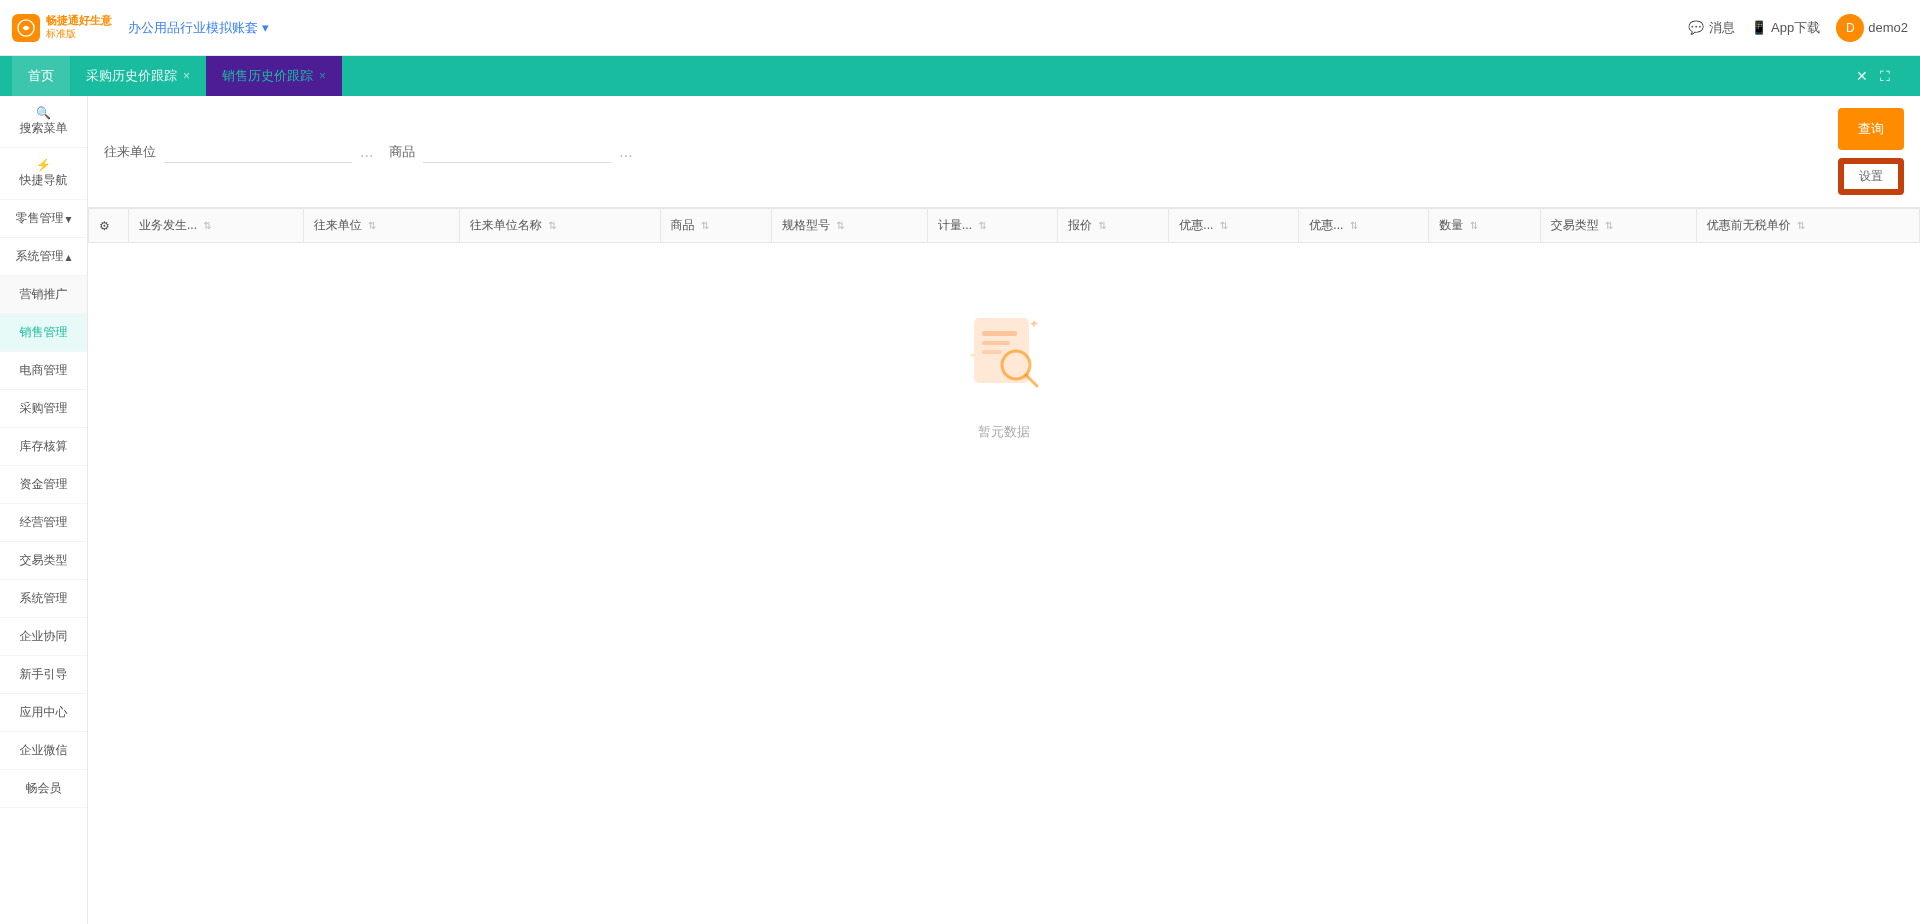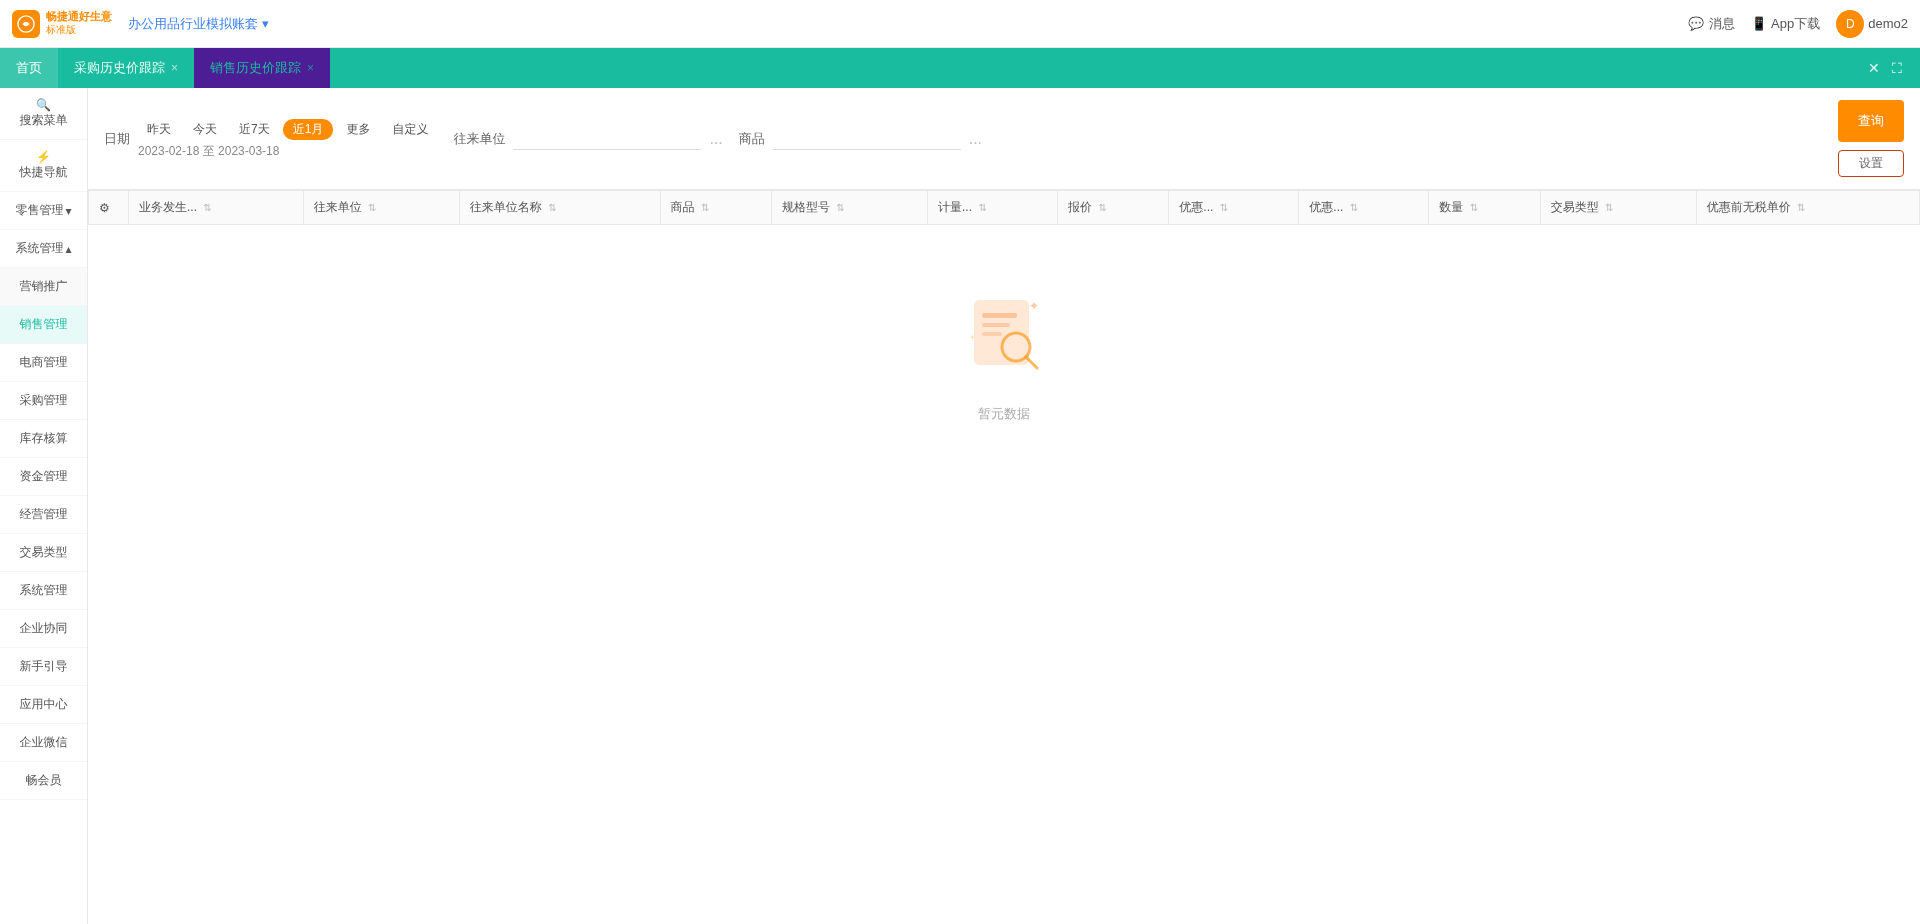--- a/index.html
+++ b/index.html
@@ -1,32 +1,32 @@
 <!DOCTYPE html>
 <html><head>
   <meta charset="utf-8">
   <style>
     * { box-sizing: border-box; margin: 0; padding: 0; }
     body { font-family: 'Microsoft YaHei', Arial, sans-serif; font-size: 13px; background: #f5f5f5; color: #333; display: flex; flex-direction: column; height: 924px; overflow: hidden; }
 
     
-    .top-bar { height: 48px; background: #fff; display: flex; align-items: center; justify-content: space-between; padding: 0 12px; border-bottom: 1px solid #e8e8e8; flex-shrink: 0; }
+    .top-bar { height: 56px; background: #fff; display: flex; align-items: center; justify-content: space-between; padding: 0 12px; border-bottom: 1px solid #e8e8e8; flex-shrink: 0; }
     .top-bar-left { display: flex; align-items: center; gap: 8px; }
     .logo-area { display: flex; align-items: center; gap: 6px; }
     .logo-icon { width: 28px; height: 28px; background: #ff8c00; border-radius: 6px; display: flex; align-items: center; justify-content: center; }
     .logo-icon svg { width: 18px; height: 18px; fill: white; }
     .logo-text { font-size: 11px; color: #ff8c00; font-weight: bold; line-height: 1.2; }
     .logo-sub { font-size: 10px; color: #ff8c00; }
     .app-selector { display: flex; align-items: center; gap: 4px; font-size: 13px; color: #3b82f6; cursor: pointer; padding: 0 8px; }
     .top-bar-right { display: flex; align-items: center; gap: 16px; color: #555; font-size: 13px; }
     .top-bar-right .btn-link { display: flex; align-items: center; gap: 4px; cursor: pointer; color: #555; }
     .user-avatar { width: 28px; height: 28px; border-radius: 50%; background: #ff8c00; display: flex; align-items: center; justify-content: center; color: white; font-size: 12px; }
 
     
-    .tab-bar { height: 40px; background: #1abca0; display: flex; align-items: center; padding: 0 0; flex-shrink: 0; }
+    .tab-bar { height: 40px; background: #1abca0; display: flex; align-items: center; padding: 0 12px; flex-shrink: 0; }
     .tab { height: 40px; display: flex; align-items: center; padding: 0 16px; font-size: 13px; cursor: pointer; color: rgba(255,255,255,0.85); gap: 6px; position: relative; }
     .tab.home { background: rgba(255,255,255,0.15); color: white; }
     .tab.active { background: #4c1d95; color: #1abca0; font-weight: 500; justify-content: space-between; }
     .tab.inactive { color: rgba(255,255,255,0.9); }
     .tab .close-x { font-size: 12px; cursor: pointer; color: inherit; opacity: 0.7; }
     .tab.active .close-x { color: #1abca0; }
     .tab-spacer { flex: 1; }
     .win-btns { display: flex; align-items: center; gap: 8px; padding-right: 12px; }
     .win-btn { width: 16px; height: 16px; cursor: pointer; color: rgba(255,255,255,0.9); font-size: 14px; }
 
@@ -56,21 +56,21 @@
     .filter-group { display: flex; align-items: center; gap: 8px; }
     .filter-label { color: #666; font-size: 13px; }
     .date-btns { display: flex; align-items: center; gap: 4px; }
     .date-btn { padding: 2px 8px; border-radius: 3px; cursor: pointer; font-size: 12px; color: #555; border: 1px solid transparent; }
     .date-btn.active-date { background: #ff8c00; color: white; border-radius: 10px; border: none; padding: 2px 10px; }
     .date-range { font-size: 12px; color: #888; margin-top: 2px; }
     .filter-input-group { display: flex; align-items: center; gap: 8px; }
     .filter-input { border: none; border-bottom: 1px solid #ddd; outline: none; padding: 3px 6px; font-size: 13px; min-width: 180px; color: #333; background: transparent; }
     .filter-dots { color: #bbb; font-size: 16px; cursor: pointer; }
     .btn-query { background: #ff8c00; color: white; border: none; padding: 12px 20px; border-radius: 4px; cursor: pointer; font-size: 13px; }
-    .btn-settings { background: white; color: #666; border: 1px solid #c2410c; padding: 4px 14px; border-radius: 4px; cursor: pointer; font-size: 12px; margin-top: 4px; }
+    .btn-settings { background: white; color: #666; border: 6px solid #c2410c; padding: 4px 14px; border-radius: 4px; cursor: pointer; font-size: 12px; margin-top: 4px; }
 
     
     .btn-column { display: flex; flex-direction: column; gap: 4px; margin-left: auto; }
 
     
     .table-container { flex: 1; overflow: auto; background: white; margin: 0; }
     .data-table { width: 100%; border-collapse: collapse; font-size: 12px; }
     .data-table th { background: #fafafa; border: 1px solid #e8e8e8; padding: 8px 10px; text-align: left; color: #555; font-weight: 500; white-space: nowrap; user-select: none; cursor: pointer; }
     .data-table th .sort-arrows { font-size: 10px; color: #bbb; margin-left: 3px; }
     .gear-col { width: 40px; text-align: center; }
@@ -203,34 +203,20 @@
     </div>
     <div class="sidebar-item">
       <div>畅会员</div>
     </div>
   </div>
 
   <div class="content-area">
 
 
     <div class="filter-bar">
-      <div class="filter-group">
-        <span class="filter-label">日期</span>
-        <div class="filter-date-col">
-          <div class="date-btns">
-            <span class="date-btn">昨天</span>
-            <span class="date-btn">今天</span>
-            <span class="date-btn">近7天</span>
-            <span class="date-btn active-date">近1月</span>
-            <span class="date-btn">更多</span>
-            <span class="date-btn">自定义</span>
-          </div>
-          <div class="date-range">2023-02-18 至 2023-03-18</div>
-        </div>
-      </div>
 
       <div class="filter-input-group">
         <span class="filter-label">往来单位</span>
         <input class="filter-input" type="text" placeholder="" style="">
         <span class="filter-dots">...</span>
       </div>
 
       <div class="filter-input-group">
         <span class="filter-label">商品</span>
         <input class="filter-input" type="text" placeholder="" style="">

